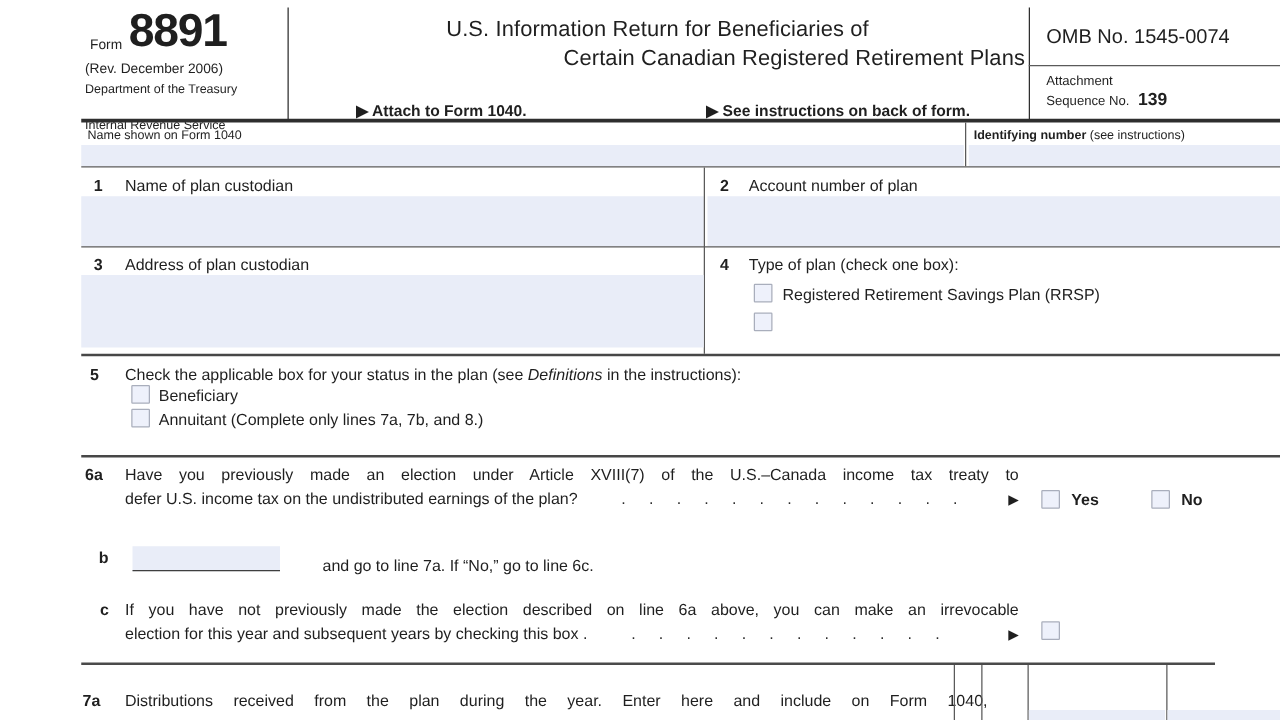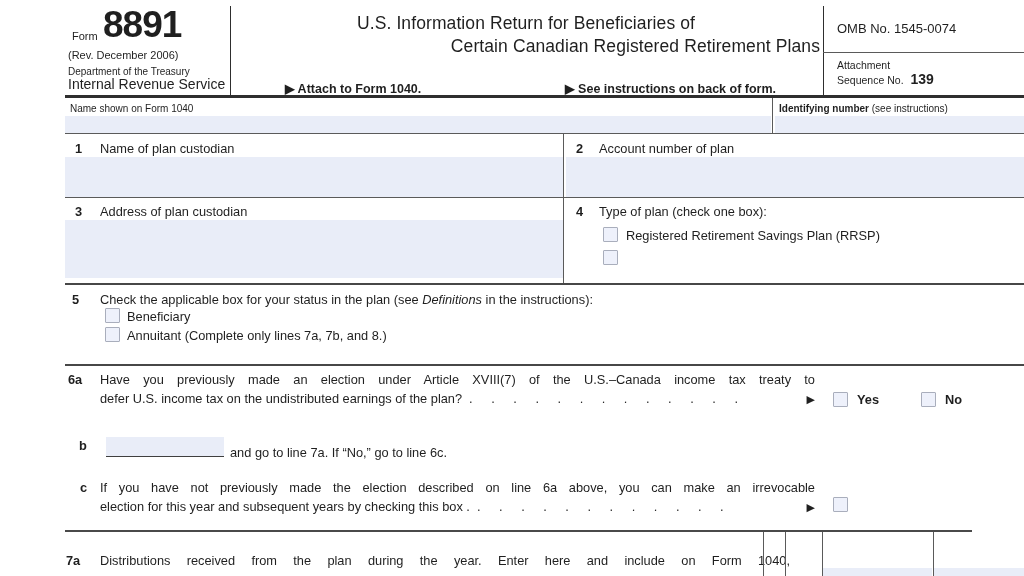--- a/index.html
+++ b/index.html
@@ -10,47 +10,47 @@
   .vline{position:absolute;background:#2e2e2e;width:1px;}
   .thin{background:#5a5a5a;}
   .field{position:absolute;background:var(--field-blue,#e9edf8);}
   .cb{position:absolute;width:15px;height:15px;background:var(--cb-fill,#eef1fb);
       border:1px solid var(--cb-border,#a9aebc);border-radius:1px;box-sizing:border-box;}
   .b{font-weight:700;}
   .i{font-style:italic;}
   .body-t{font-size:12.8px;line-height:18px;}
   .small-t{font-size:10px;}
   .just{text-align:justify;text-align-last:justify;}
-  .leader-row{display:flex;align-items:baseline;}
+  .leader-row{display:flex;align-items:baseline;gap:28px;}
   .dots{flex:1 1 auto;overflow:hidden;white-space:nowrap;word-spacing:15px;padding-left:7px;color:#2a2a2a;}
   .arrow{font-size:11px;flex:0 0 auto;}
   .title-t{font-size:17.5px;font-weight:400;line-height:22px;letter-spacing:.1px;}
   .note-t{font-size:12.5px;font-weight:700;}
 </style>
 </head>
 <body>
 
 <div id="page">
 
   <div class="abs" style="left:72px;top:30px;font-size:11px;">Form</div>
   <div class="abs b" style="left:103px;top:4px;font-size:37px;letter-spacing:-1px;">8891</div>
   <div class="abs" style="left:68px;top:49px;font-size:11px;">(Rev. December 2006)</div>
   <div class="abs" style="left:68px;top:66px;font-size:10px;">Department of the Treasury</div>
-  <div class="abs" style="left:68px;top:76px;font-size:14px;">Internal Revenue Service</div>
+  <div class="abs" style="left:68px;top:95px;font-size:10px;">Internal Revenue Service</div>
 
   <div class="vline" style="left:230px;top:6px;height:90px;"></div>
 
   <div class="abs title-t" style="left:232px;top:12px;width:588px;text-align:center;">U.S. Information Return for Beneficiaries of</div>
   <div class="abs title-t" style="left:232px;top:35px;width:588px;text-align:right;">Certain Canadian Registered Retirement Plans</div>
   <div class="abs note-t" style="left:285px;top:81px;">▶ Attach to Form 1040.</div>
   <div class="abs note-t" style="left:565px;top:81px;">▶ See instructions on back of form.</div>
 
   <div class="vline" style="left:823px;top:6px;height:90px;"></div>
 
-  <div class="abs" style="left:837px;top:21px;font-size:13px;">OMB No. 1545-0074</div>
+  <div class="abs" style="left:837px;top:21px;font-size:16px;">OMB No. 1545-0074</div>
   <div class="hline thin" style="left:823px;top:52px;width:201px;height:1px;"></div>
   <div class="abs" style="left:837px;top:59px;font-size:10.5px;">Attachment</div>
   <div class="abs" style="left:837px;top:71px;font-size:10.5px;">
     <span>Sequence No.</span>
     <span class="b" style="font-size:14px;margin-left:4px;">139</span>
   </div>
 
   <div class="hline" style="left:65px;top:95px;width:959px;height:3px;"></div>
 
   <div class="abs small-t" style="left:70px;top:103px;">Name shown on Form 1040</div>

